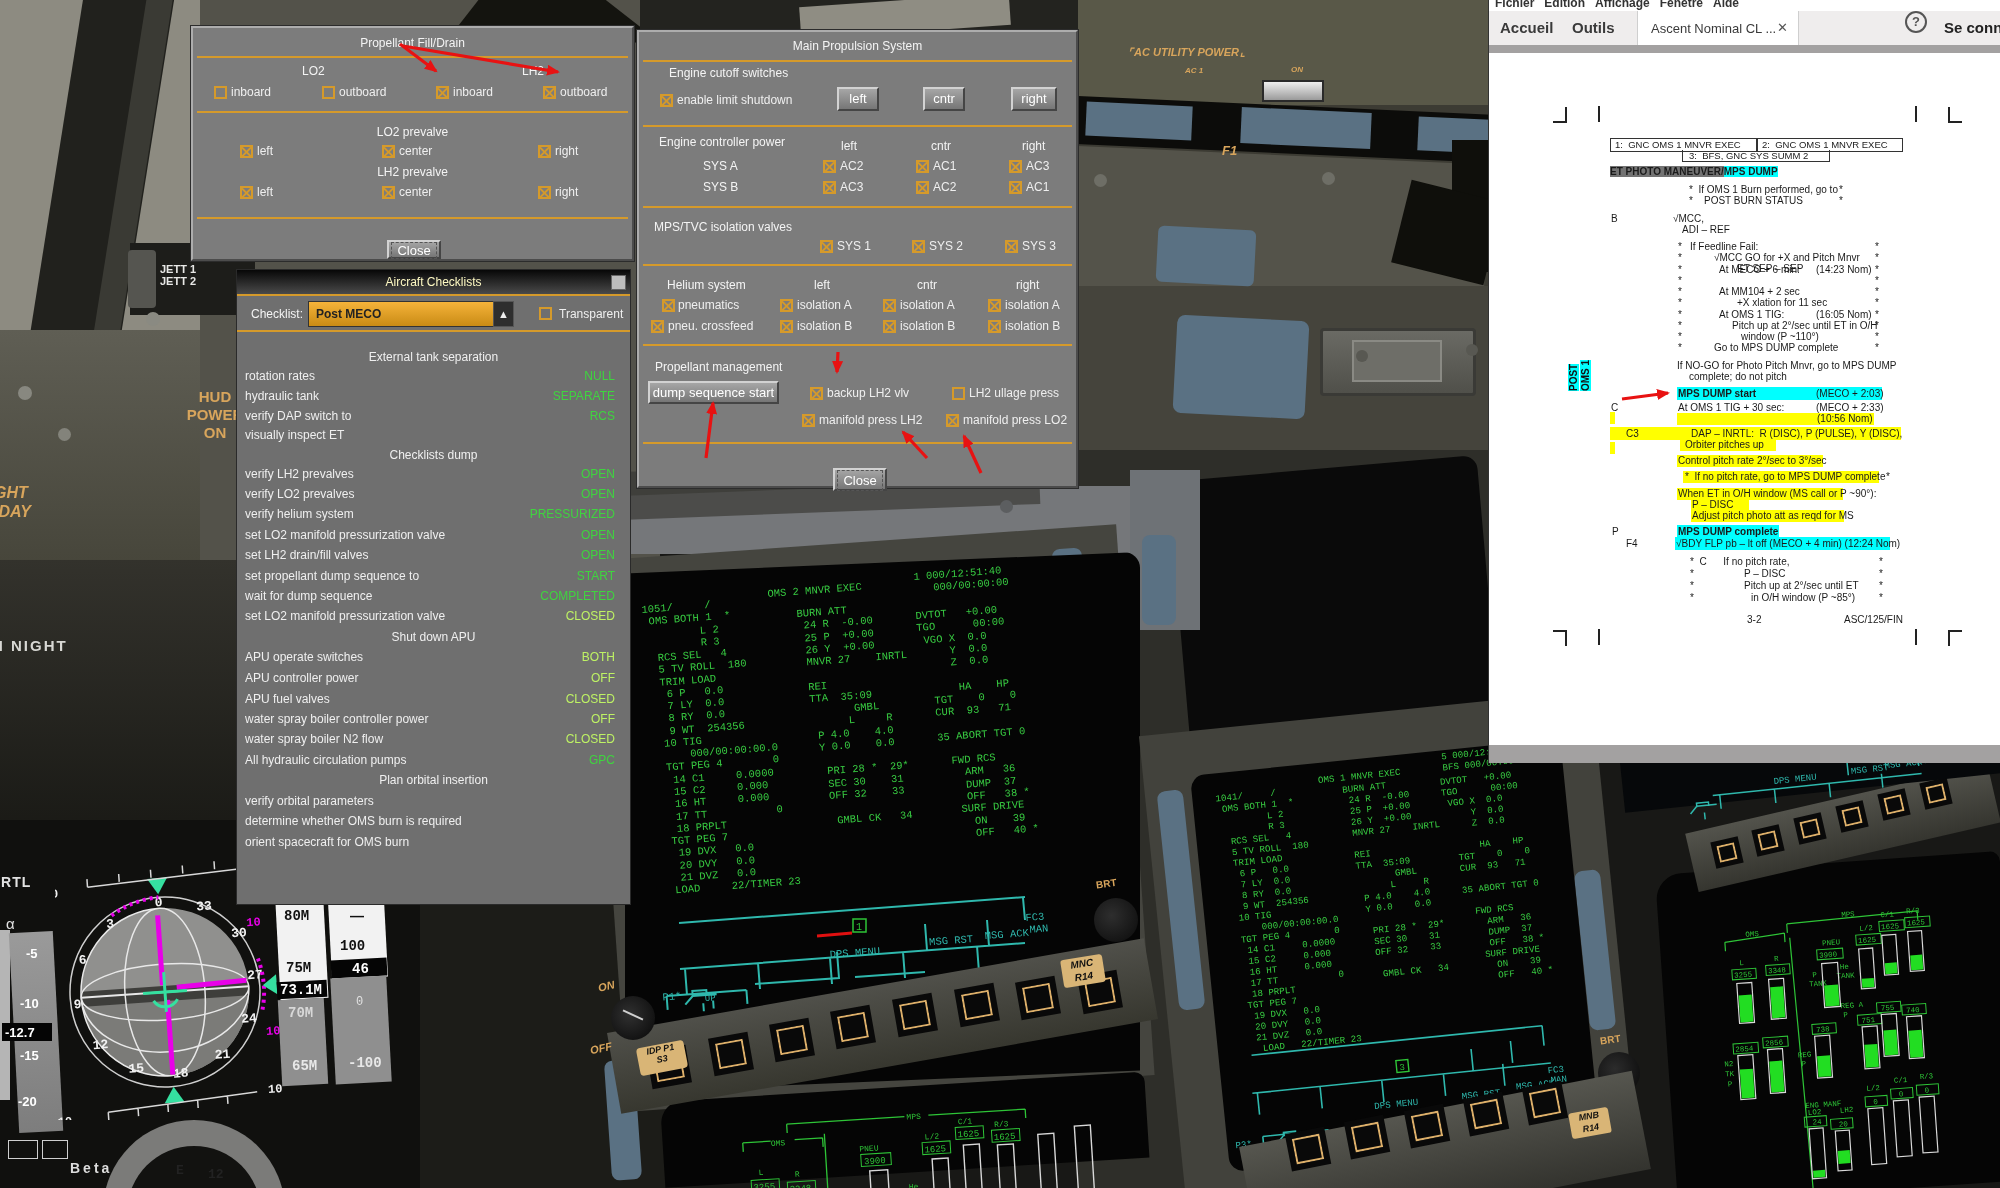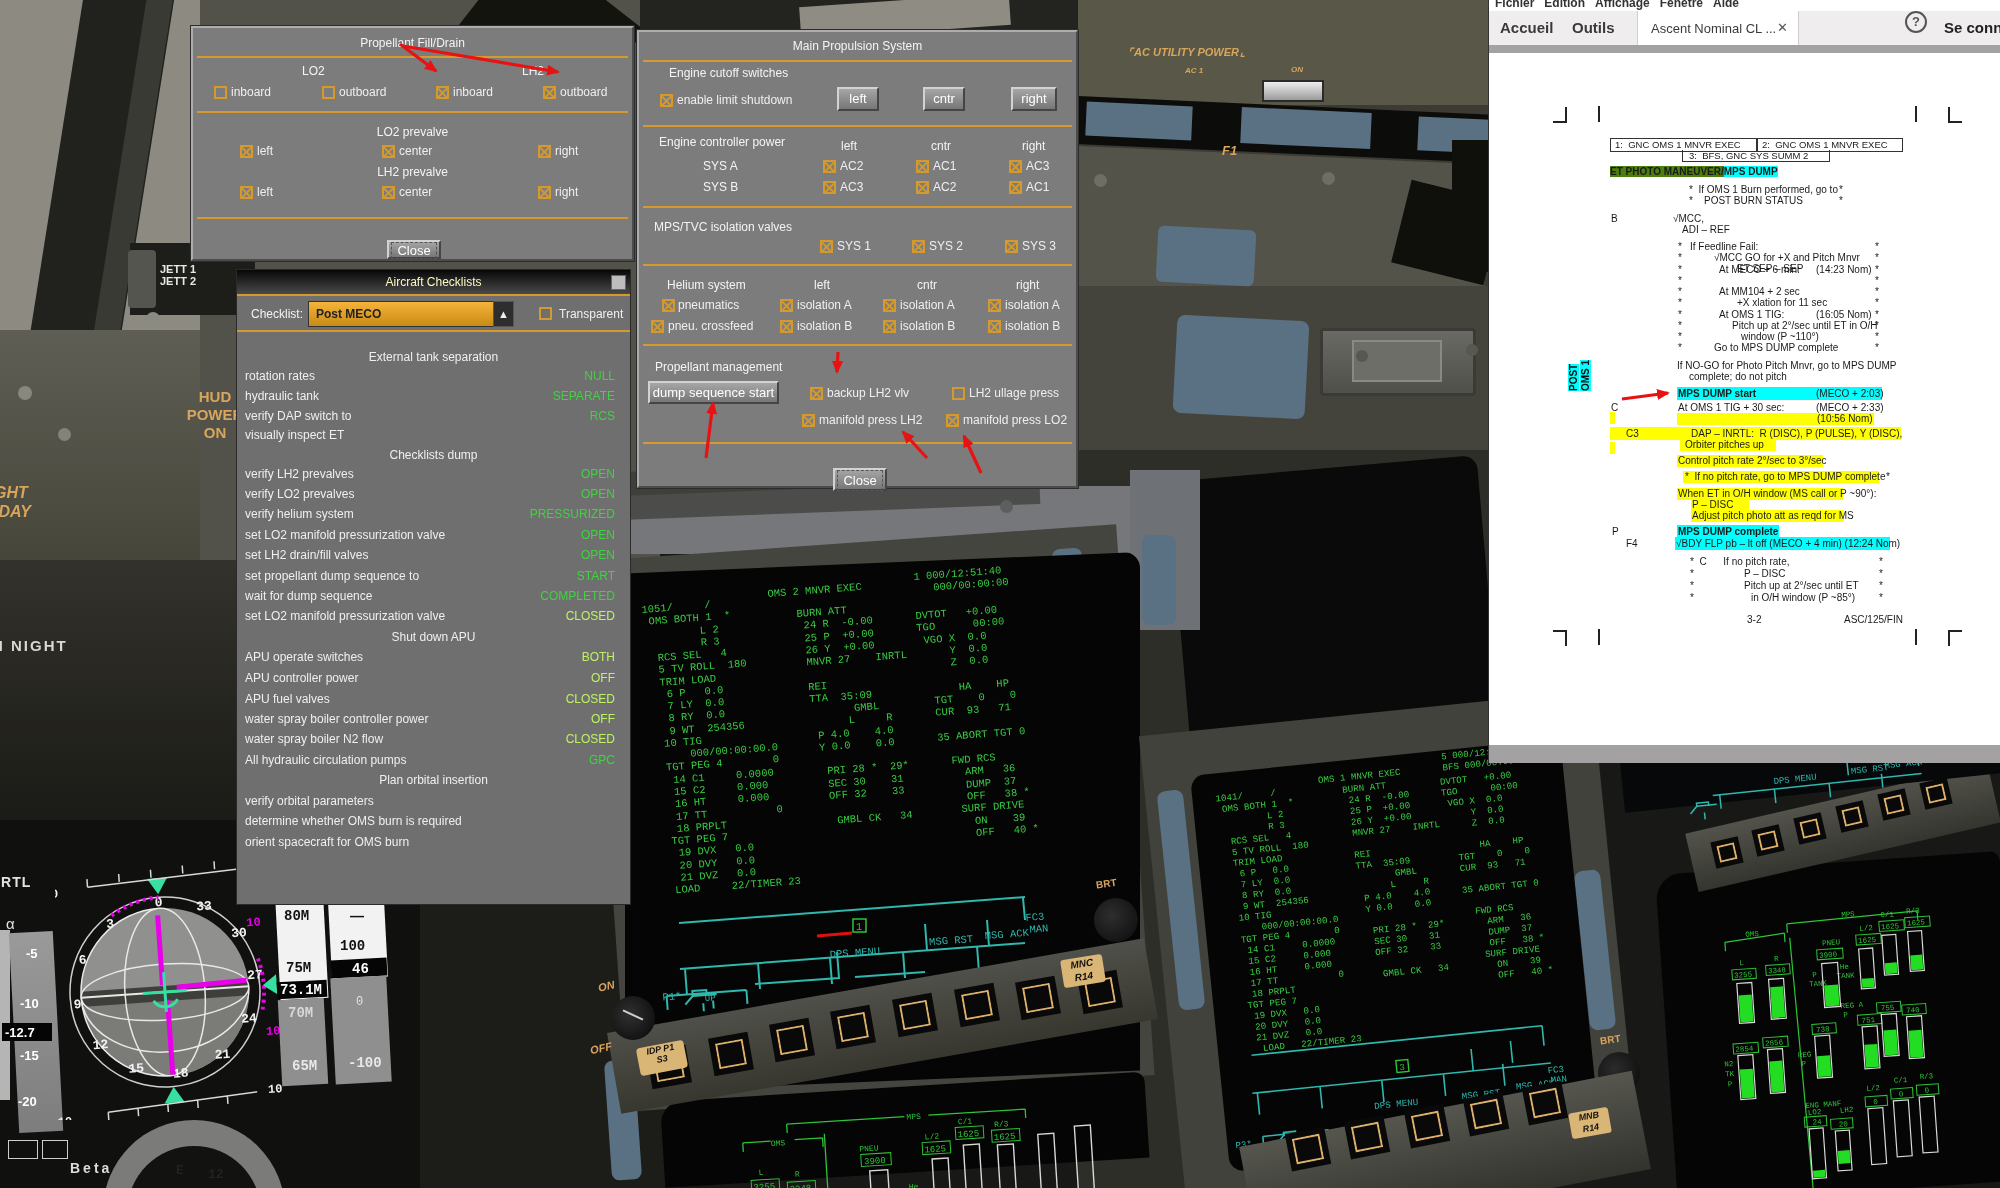--- a/index.html
+++ b/index.html
@@ -11,21 +11,21 @@
 .cb.u:before,.cb.u:after{display:none}
 .t{position:absolute;color:#efefef;font-size:12px;white-space:nowrap;line-height:14px}
 .tt{position:absolute;color:#f4f4f4;font-size:12px;white-space:nowrap}
 .btn{position:absolute;background:linear-gradient(180deg,#a6a6a6,#767676);border:2px solid;border-color:#d2d2d2 #454545 #454545 #d2d2d2;color:#fff;font-size:13px;text-align:center;white-space:nowrap}
 .grn{color:#3fd43f}.org{color:#bef264}
 .amb{position:absolute;color:#d8a55c;white-space:nowrap;font-weight:bold}
 pre{margin:0;font-family:"Liberation Mono",monospace;color:#38cc42;white-space:pre}
 .scr{position:absolute;background:#050505}
 .key{position:absolute;width:24px;height:22px;background:#090909;border:2px solid #deb06a;outline:6px solid #090909}
 .pdft{position:absolute;color:#1a1a1a;font-size:10px;white-space:nowrap;line-height:12px}
-.hy{background:#4d7c0f}.hc{background:#00ffff}
+.hy{background:#737373}.hc{background:#00ffff}
 </style></head><body>
 <div id="r">
 
 <div class="a" style="left:0;top:0;width:660px;height:575px;background:#53524a"></div>
 <div class="a" style="left:0;top:0;width:200px;height:345px;background:#8d8b81"></div>
 <div class="a" style="left:55px;top:-30px;width:90px;height:420px;background:#21211d;transform:rotate(9deg)"></div>
 <div class="a" style="left:118px;top:-20px;width:26px;height:400px;background:#3a3a34;transform:rotate(9deg)"></div>
 <div class="a" style="left:440px;top:-40px;width:150px;height:230px;background:#14140f;transform:rotate(38deg)"></div>
 <div class="a" style="left:0;top:330px;width:200px;height:250px;background:linear-gradient(180deg,#5f5e54,#454439)"></div>
 <div class="a" style="left:130px;top:243px;width:125px;height:72px;background:#1d1d1a"></div>

